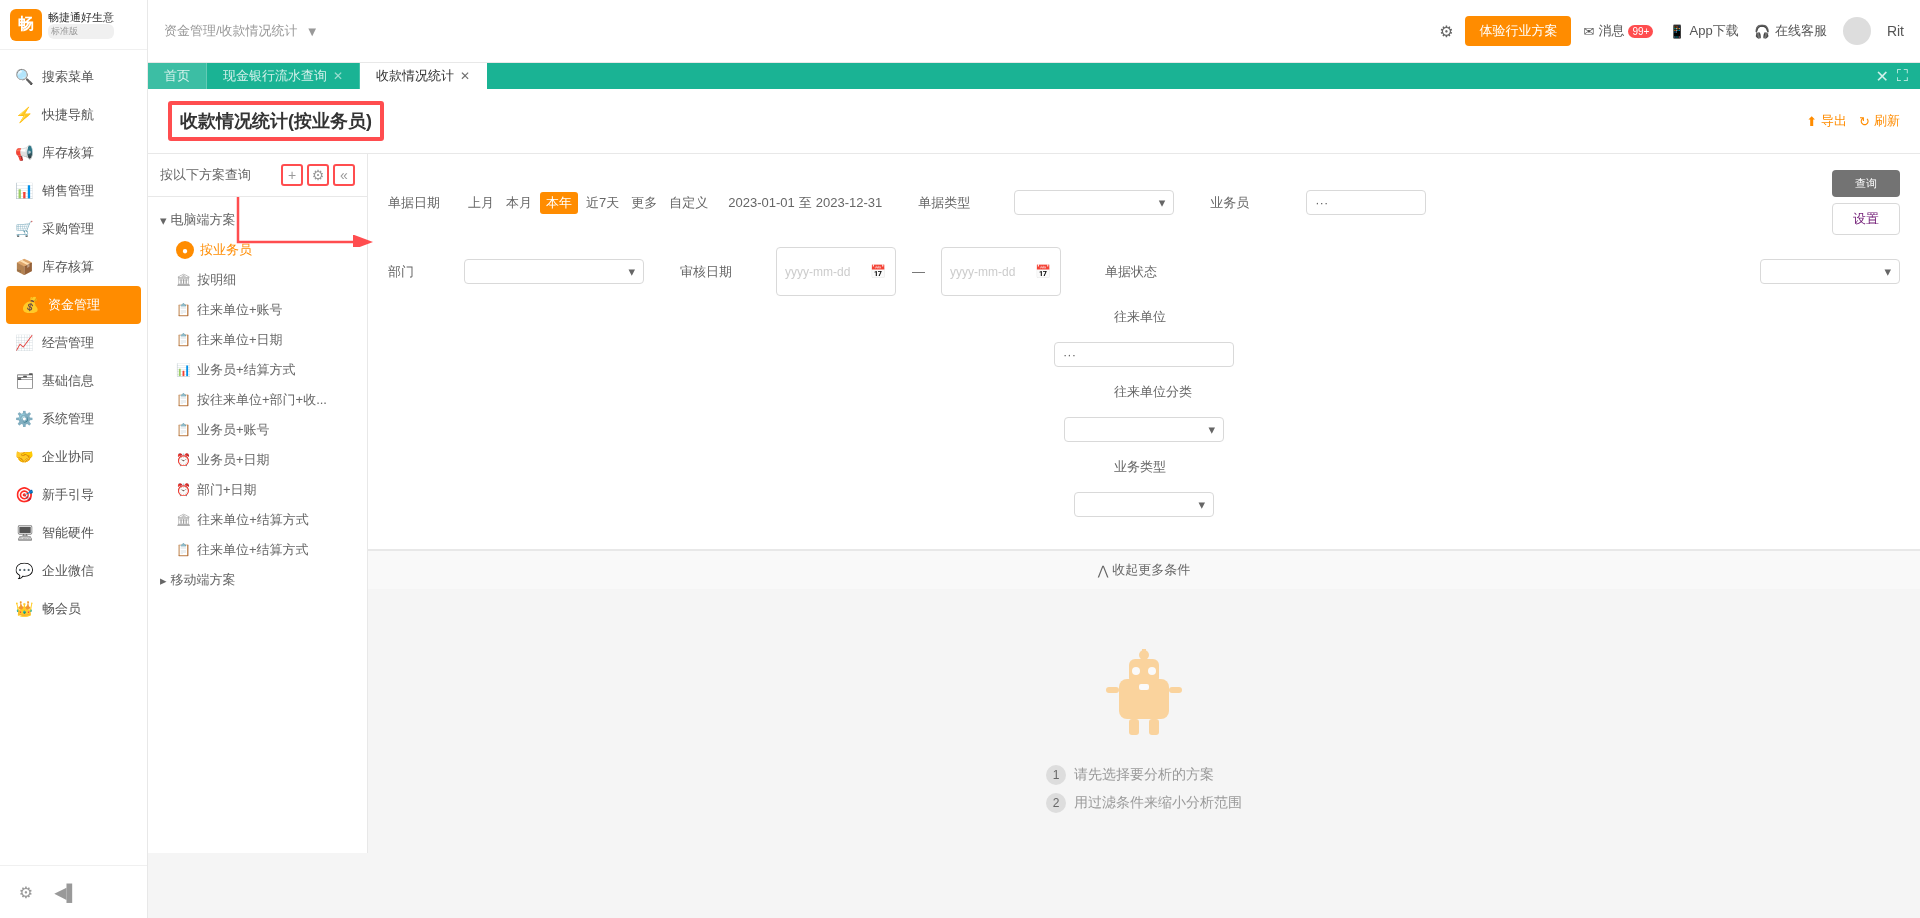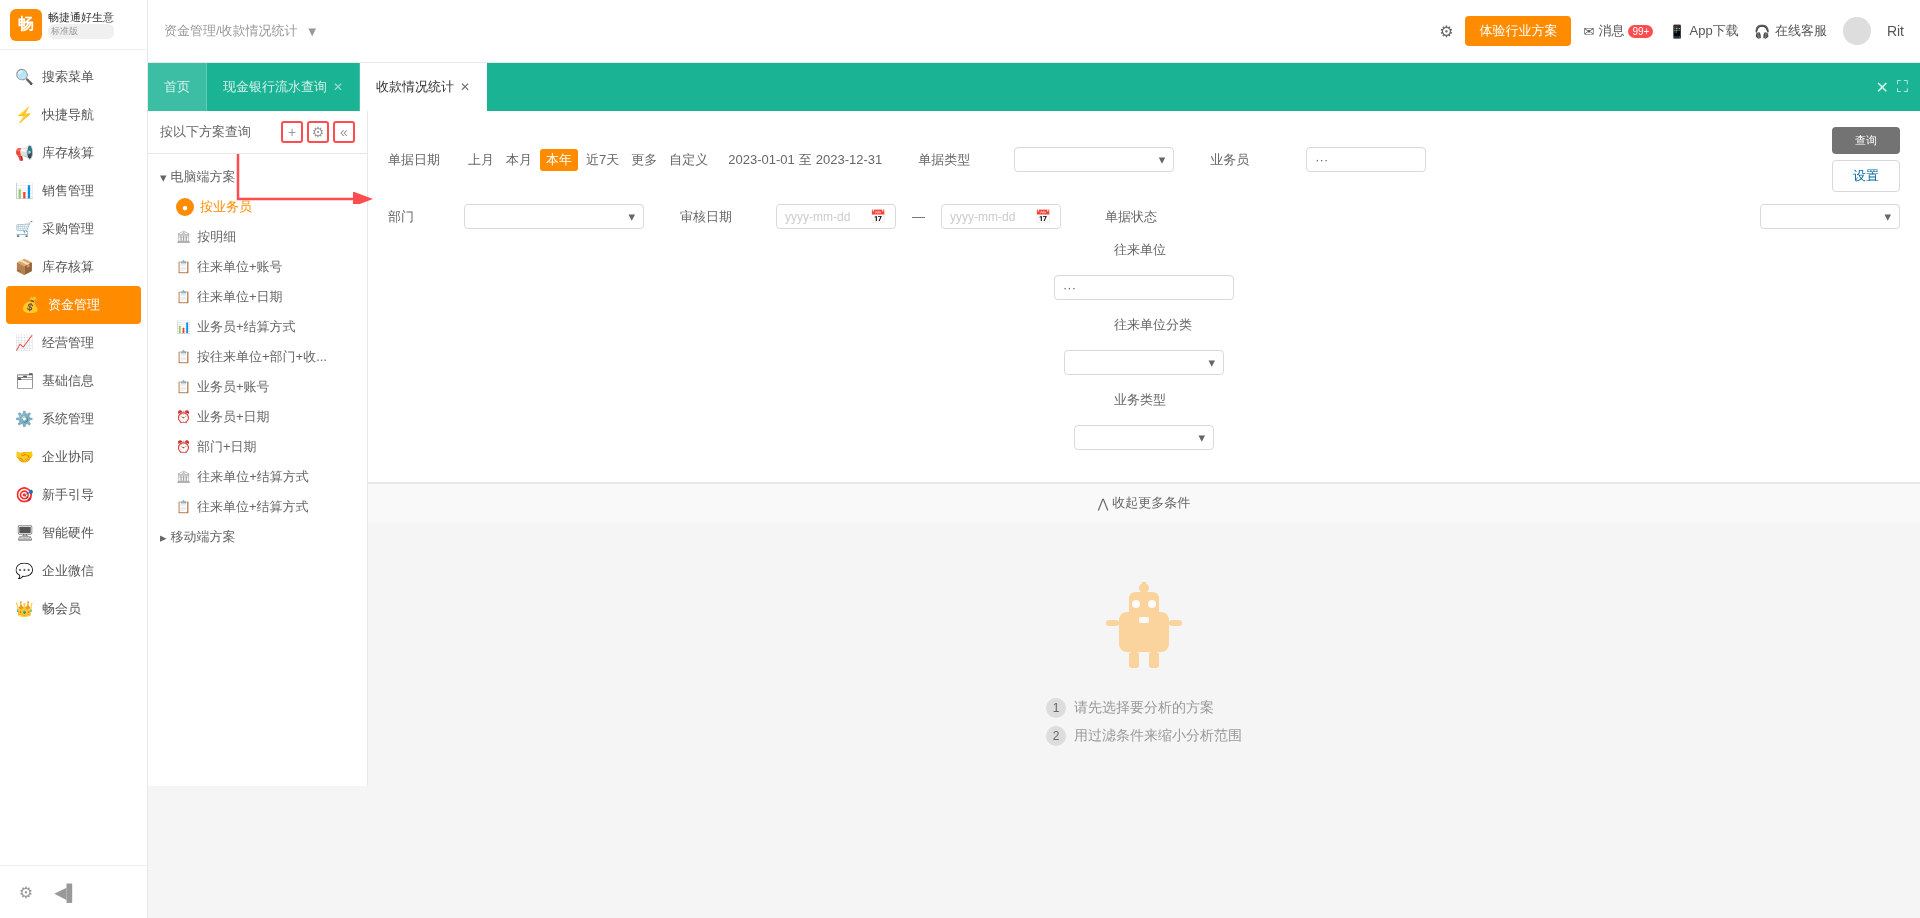--- a/index.html
+++ b/index.html
@@ -28,21 +28,21 @@
     .breadcrumb-text { color: #999; font-size: 13px; }
     .breadcrumb-dropdown { color: #999; cursor: pointer; }
     .header-settings-icon { color: #666; cursor: pointer; font-size: 16px; }
     .trial-btn { background: #ff8c00; color: white; border: none; padding: 6px 14px; border-radius: 4px; cursor: pointer; font-size: 13px; }
     .header-right { display: flex; align-items: center; gap: 16px; margin-left: auto; }
     .header-right-item { display: flex; align-items: center; gap: 4px; color: #555; cursor: pointer; font-size: 13px; }
     .badge { background: #ff4d4f; color: white; font-size: 10px; padding: 1px 4px; border-radius: 8px; }
     .user-avatar { width: 28px; height: 28px; background: #ddd; border-radius: 50%; }
 
     
-    .tab-bar { height: 48px; background: #1ab394; display: flex; align-items: stretch; padding: 0 0; }
+    .tab-bar { height: 26px; background: #1ab394; display: flex; align-items: stretch; padding: 0 0; }
     .tab-item { display: flex; align-items: center; padding: 0 16px; cursor: pointer; color: rgba(255,255,255,0.8); font-size: 13px; position: relative; gap: 6px; border-right: 1px solid rgba(255,255,255,0.2); }
     .tab-item.home { background: rgba(255,255,255,0.15); }
     .tab-item.active { background: #fff; color: #333; }
     .tab-close { font-size: 12px; opacity: 0.7; cursor: pointer; }
     .tab-bar-actions { margin-left: auto; display: flex; align-items: center; padding: 0 12px; gap: 8px; }
     .tab-bar-actions span { color: rgba(255,255,255,0.8); cursor: pointer; font-size: 16px; }
 
     
     .page-content { flex: 1; overflow: auto; background: #f5f5f5; }
 
@@ -55,27 +55,27 @@
     
     .filter-panel { background: #fff; margin: 0; padding: 16px 20px; border-bottom: 1px solid #e8e8e8; }
     .filter-row { display: flex; align-items: center; gap: 16px; margin-bottom: 12px; }
     .filter-row:last-child { margin-bottom: 16px; flex-direction: column; }
     .filter-label { color: #666; font-size: 13px; width: 60px; flex-shrink: 0; }
     .filter-date-group { display: flex; align-items: center; gap: 4px; flex: 0 0 auto; }
     .date-shortcut { color: #666; font-size: 13px; cursor: pointer; padding: 2px 4px; }
     .date-shortcut.active { background: #ff8c00; color: white; border-radius: 3px; padding: 2px 6px; }
     .date-range { display: flex; align-items: center; gap: 4px; color: #666; font-size: 13px; }
     .filter-select { border: 1px solid #d9d9d9; border-radius: 4px; padding: 4px 8px; color: #666; font-size: 13px; cursor: pointer; display: flex; align-items: center; gap: 4px; min-width: 100px; justify-content: space-between; }
-    .filter-date-input { border: 1px solid #d9d9d9; border-radius: 4px; padding: 4px 8px; color: #ccc; font-size: 13px; width: 110px; display: flex; align-items: center; justify-content: space-between; }
+    .filter-date-input { border: 1px solid #d9d9d9; border-radius: 4px; padding: 16px 8px; color: #ccc; font-size: 13px; width: 110px; display: flex; align-items: center; justify-content: space-between; }
     .filter-separator { color: #666; }
     .filter-section-label { color: #666; font-size: 13px; width: 80px; flex-shrink: 0; }
 
     .filter-actions { display: flex; flex-direction: column; gap: 6px; margin-left: auto; }
     .query-btn { background: #737373; color: white; border: none; padding: 6px 20px; border-radius: 4px; cursor: pointer; font-size: 11px; }
-    .settings-btn { border: 1px solid #d9d9d9; background: white; color: #0369a1; padding: 6px 20px; border-radius: 4px; cursor: pointer; font-size: 13px; }
+    .settings-btn { border: 1px solid #d9d9d9; background: white; color: #701a75; padding: 6px 20px; border-radius: 4px; cursor: pointer; font-size: 13px; }
 
     .collapse-bar { text-align: center; padding: 10px; background: #f9f9f9; color: #666; font-size: 13px; cursor: pointer; border-top: 1px solid #e8e8e8; }
     .collapse-bar span { display: inline-flex; align-items: center; gap: 4px; }
 
     
     .content-area { display: flex; }
     .scheme-panel { width: 220px; background: #fff; border-right: 1px solid #e8e8e8; flex-shrink: 0; }
     .scheme-header { display: flex; align-items: center; justify-content: space-between; padding: 10px 12px; border-bottom: 1px solid #e8e8e8; }
     .scheme-title { font-size: 13px; color: #666; }
     .scheme-actions { display: flex; gap: 4px; }
@@ -221,20 +221,35 @@
       <span class="tab-close">✕</span>
     </div>
     <div class="tab-bar-actions">
       <span>✕</span>
       <span>⛶</span>
     </div>
   </div>
 
   <div class="page-content">
 
+    <div class="page-title-bar">
+      <div class="red-box">
+        <span class="page-title">收款情况统计(按业务员)</span>
+      </div>
+      <div class="page-title-actions">
+        <div class="page-action-btn">
+          <span>⬆</span>
+          <span>导出</span>
+        </div>
+        <div class="page-action-btn">
+          <span>↻</span>
+          <span>刷新</span>
+        </div>
+      </div>
+    </div>
 
     <div class="content-area">
 
       <div class="scheme-panel">
         <div class="scheme-header">
           <span class="scheme-title">按以下方案查询</span>
           <div class="scheme-actions">
             <div class="scheme-action-btn red-box">
               <span>+</span>
             </div>

